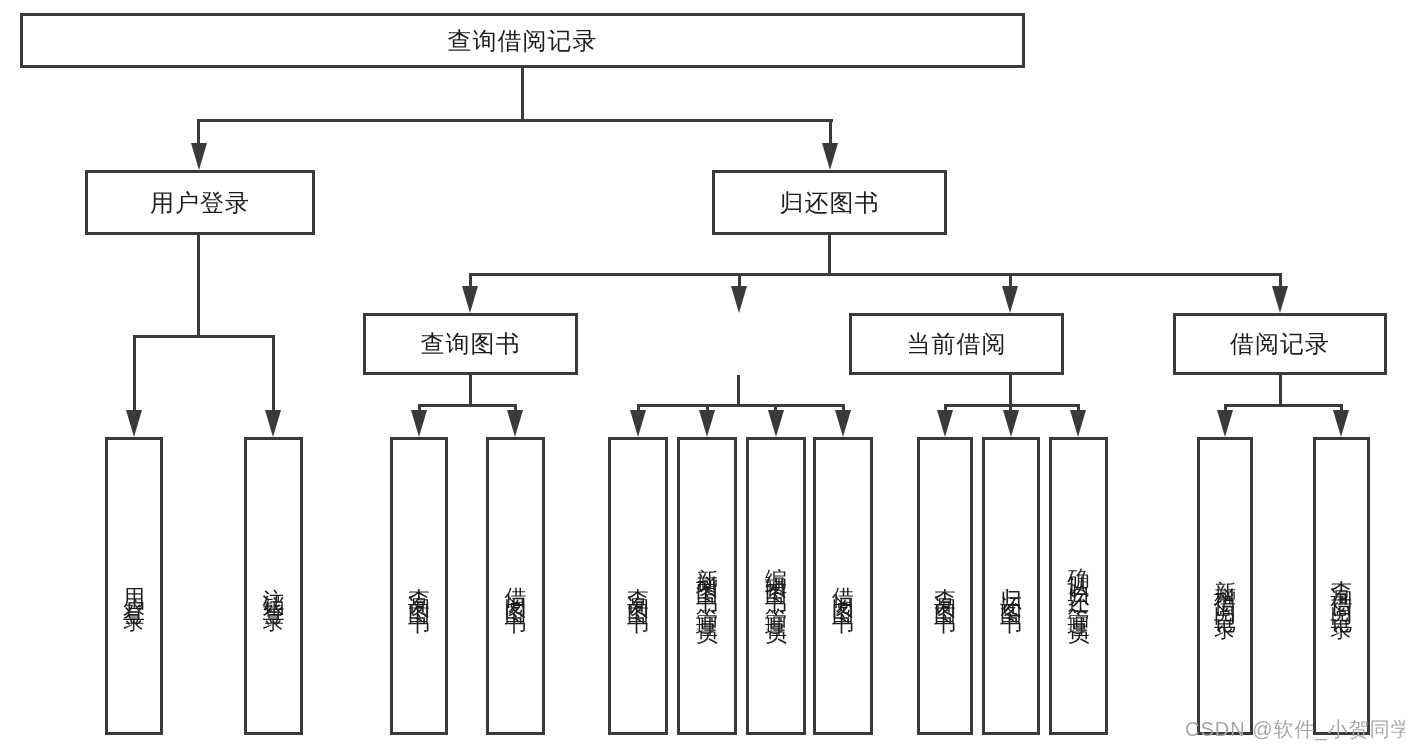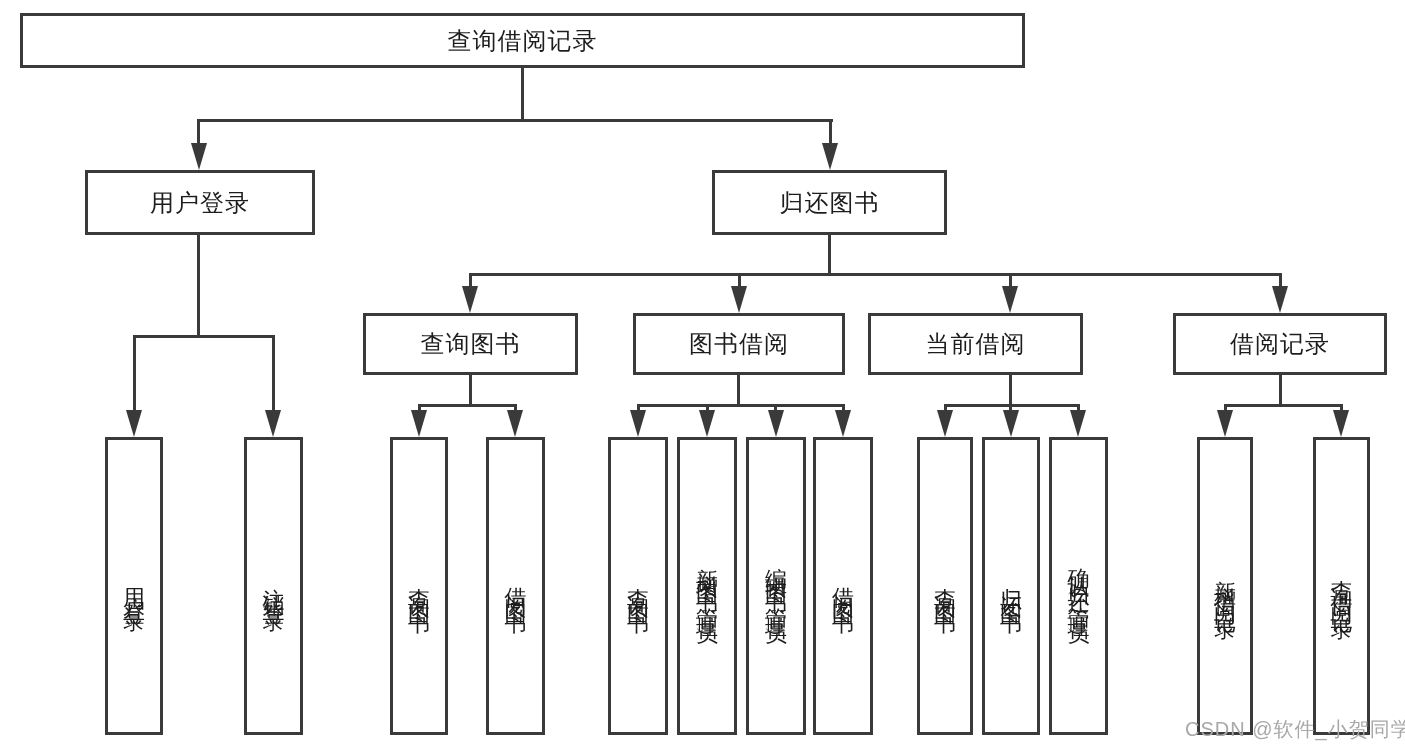--- a/index.html
+++ b/index.html
@@ -61,22 +61,21 @@
 <body>
 
 <div class="canvas">
 
   <div class="node" style="left:20px;top:13px;width:1005px;height:55px">查询借阅记录</div>
 
   <div class="node" style="left:85px;top:170px;width:230px;height:65px">用户登录</div>
   <div class="node" style="left:712px;top:170px;width:235px;height:65px">归还图书</div>
 
   <div class="node" style="left:363px;top:313px;width:215px;height:62px">查询图书</div>
-  <div class="node" style="left:633px;top:313px;width:212px;height:62px">图书借阅</div>
-  <div class="node" style="left:868px;top:313px;width:215px;height:62px">当前借阅</div>
+  <div class="node" style="left:849px;top:313px;width:215px;height:62px">当前借阅</div>
   <div class="node" style="left:1173px;top:313px;width:214px;height:62px">借阅记录</div>
 
   <div class="node v" style="left:105px;top:437px;width:58px;height:298px">用户登录</div>
   <div class="node v" style="left:244px;top:437px;width:59px;height:298px">注销登录</div>
 
   <div class="node v" style="left:390px;top:437px;width:58px;height:298px">查询图书</div>
   <div class="node v" style="left:486px;top:437px;width:59px;height:298px">借阅图书</div>
 
   <div class="node v" style="left:608px;top:437px;width:60px;height:298px">查询图书</div>
   <div class="node v" style="left:677px;top:437px;width:60px;height:298px">新增图书（管理员）</div>

